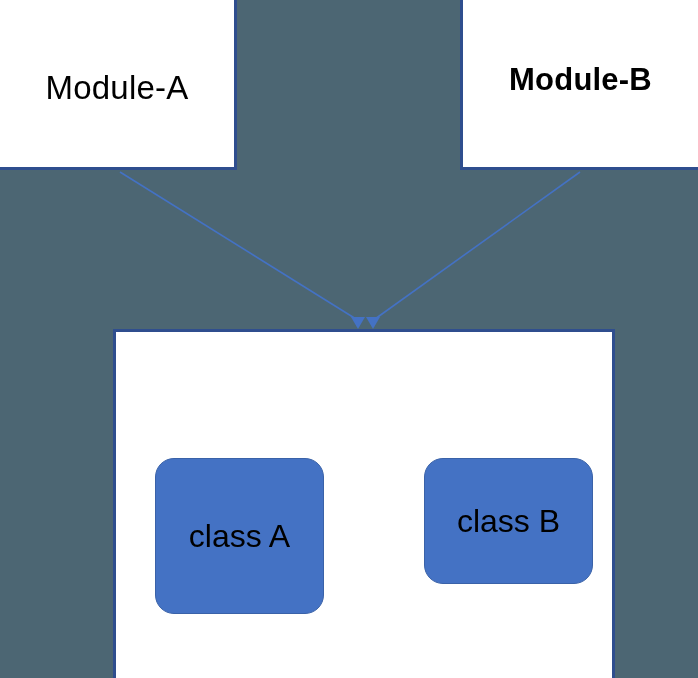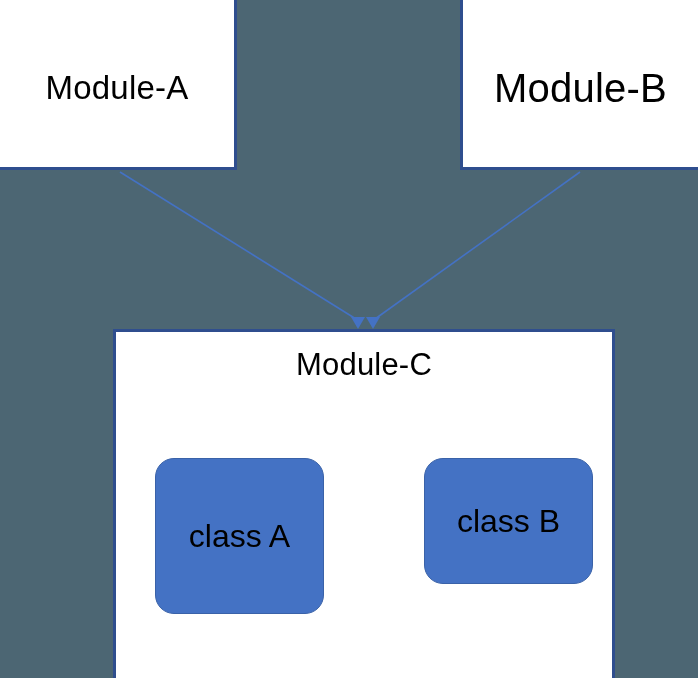--- a/index.html
+++ b/index.html
@@ -62,23 +62,24 @@
   }
 
   
   #module-b {
     left: 460px;
     top: -3px;
     width: 241px;
     height: 173px;
   }
   #module-b .module-title {
-    top: 68px;
-    font-size: 40px;
+    top: 60px;
+    font-size: 31px;
     line-height: 40px;
+    font-weight: bold;
   }
 
   
   #module-c {
     left: 113px;
     top: 329px;
     width: 502px;
     height: 352px;
   }
   #module-c .module-title {
@@ -137,21 +138,20 @@
 
   <div class="module-box" id="module-a">
     <span class="module-title">Module-A</span>
   </div>
 
   <div class="module-box" id="module-b">
     <span class="module-title">Module-B</span>
   </div>
 
   <div class="module-box" id="module-c">
-    <span class="module-title">Module-C</span>
 
     <div class="class-node" id="class-a">
       <span class="class-label">class A</span>
     </div>
 
     <div class="class-node" id="class-b">
       <span class="class-label">class B</span>
     </div>
   </div>
 

